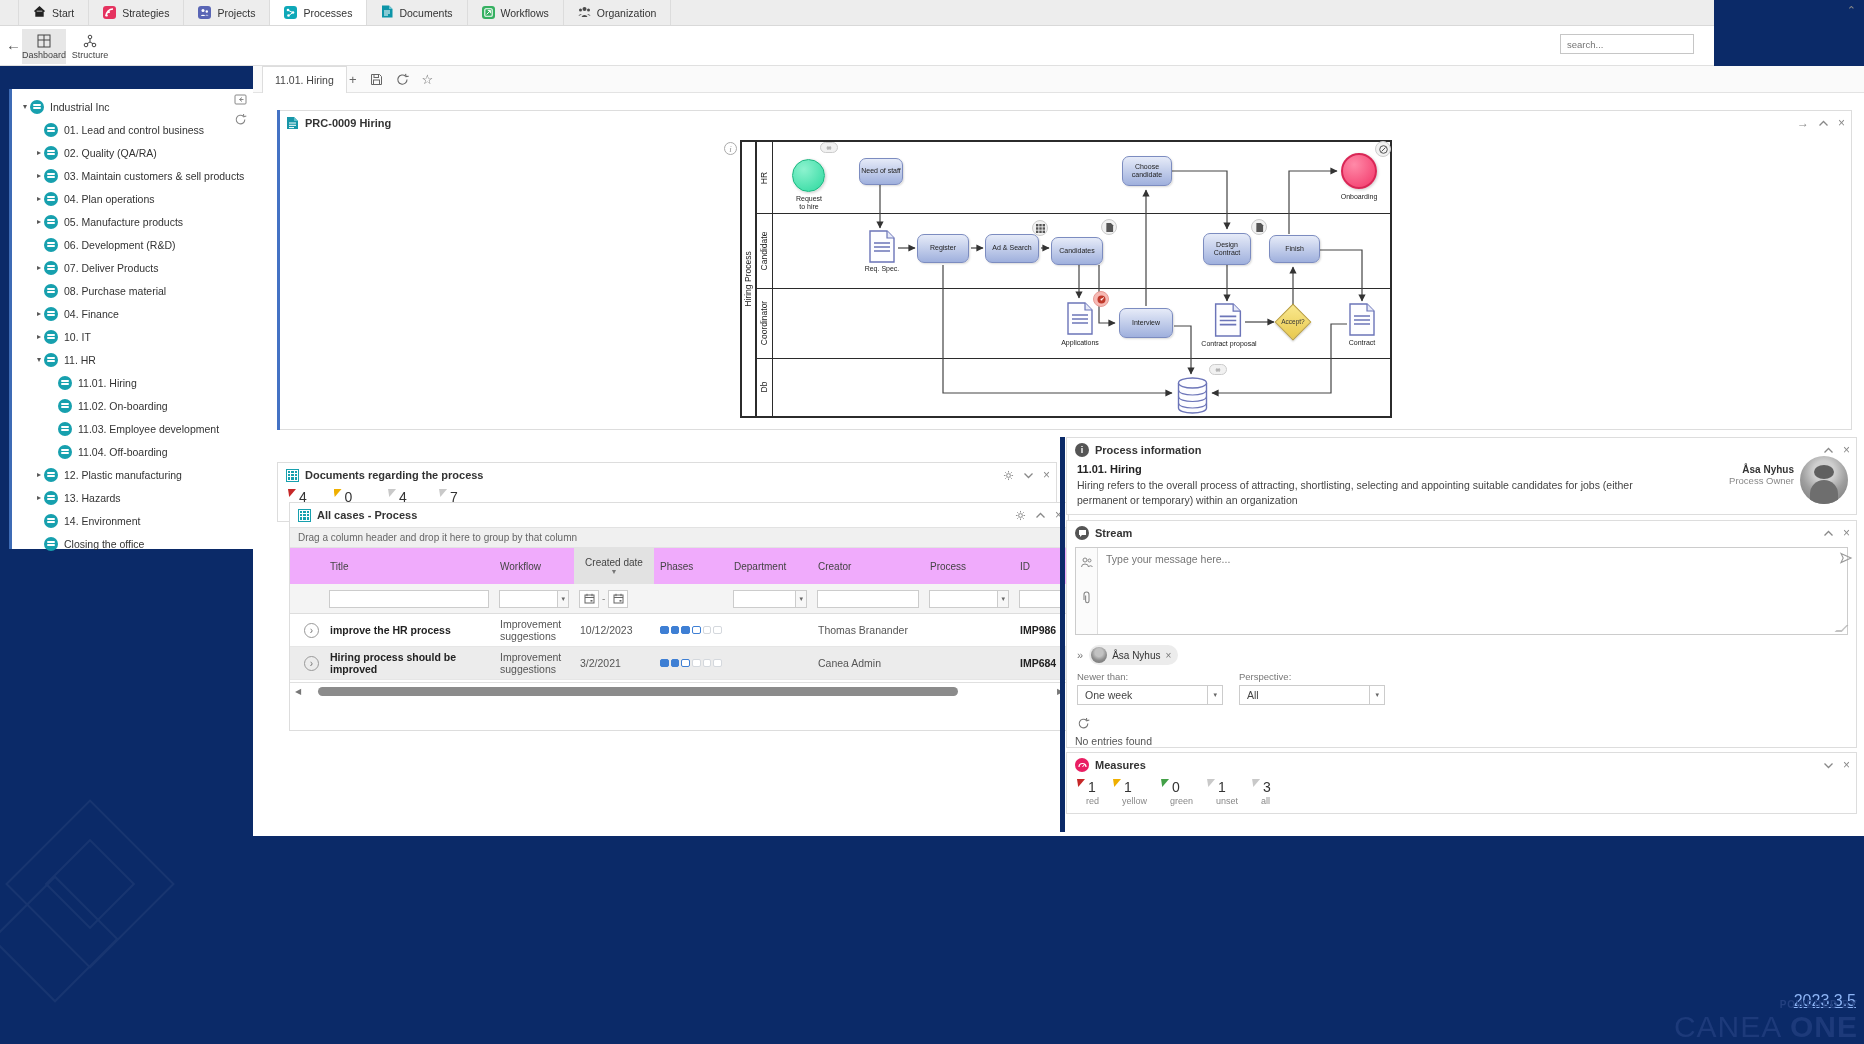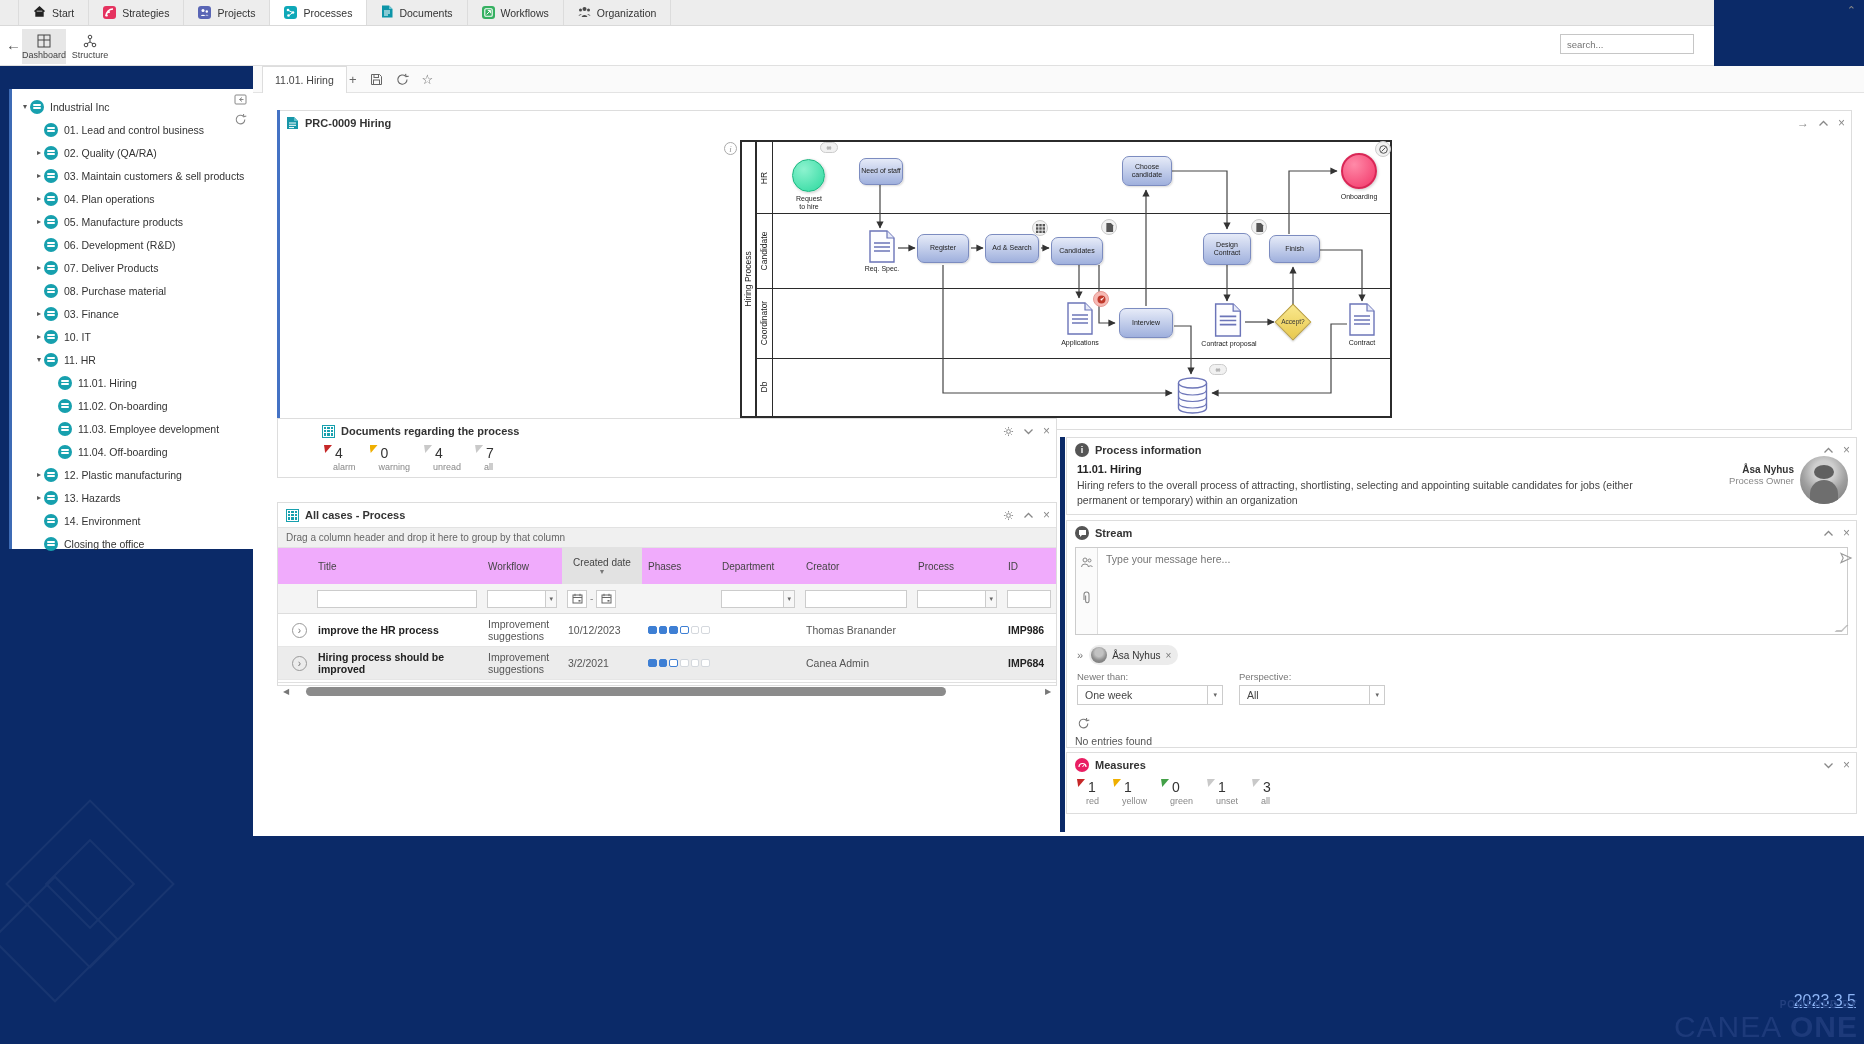--- a/index.html
+++ b/index.html
@@ -325,21 +325,21 @@
             <span class="tree-label">07. Deliver Products</span>
           </div>
           <div class="tree-row" style="padding-left: 22px; align-items: center;">
             <span class="tree-arrow"></span>
             <span class="tree-ico"></span>
             <span class="tree-label">08. Purchase material</span>
           </div>
           <div class="tree-row" style="padding-left: 22px;">
             <span class="tree-arrow">▸</span>
             <span class="tree-ico"></span>
-            <span class="tree-label">03. Finance</span>
+            <span class="tree-label">04. Finance</span>
           </div>
           <div class="tree-row" style="padding-left: 22px;">
             <span class="tree-arrow">▸</span>
             <span class="tree-ico"></span>
             <span class="tree-label">10. IT</span>
           </div>
           <div class="tree-row" style="padding-left: 22px;">
             <span class="tree-arrow">▾</span>
             <span class="tree-ico"></span>
             <span class="tree-label">11. HR</span>
@@ -566,21 +566,21 @@
 
         <div class="db" style="left:444px;top:236px;"><svg width="33" height="39" viewBox="0 0 33 39">
               <path d="M2.5 7v25c0 3 6.3 5 14 5s14-2 14-5V7" fill="#fdfdff" stroke="#6b74b8" stroke-width="1.4"></path>
               <ellipse cx="16.5" cy="7" rx="14" ry="5" fill="#fdfdff" stroke="#6b74b8" stroke-width="1.4"></ellipse>
               <path d="M2.5 14c0 3 6.3 5 14 5s14-2 14-5M2.5 20.5c0 3 6.3 5 14 5s14-2 14-5M2.5 27c0 3 6.3 5 14 5s14-2 14-5" fill="none" stroke="#6b74b8" stroke-width="1.2"></path>
             </svg></div>
         <div class="badge pill" style="left:477px;top:224px;">∞</div>
       </div>
     </div>
 
-    <div class="panel" style="left:24px; top:352px; width:780px; height:60px;padding-left:36px;">
+    <div class="panel" style="left:24px; top:396px; width:780px; height:60px;">
       <div class="panel-hd">
         <span class="grid-ico">
             <i></i>
             <i></i>
             <i></i>
             <i></i>
             <i></i>
             <i></i>
             <i></i>
             <i></i>
@@ -627,21 +627,21 @@
           <div class="stat">
             <span class="v">
               <span class="flag" style="background:#c9c9c9"></span>
               <span>7</span>
             </span>
             <span class="l">all</span>
           </div>
         </div>
     </div>
 
-    <div class="panel" style="left:24px; top:436px; width:780px; height:184px;">
+    <div class="panel" style="left:36px; top:436px; width:780px; height:229px;">
       <div class="panel-hd">
         <span class="grid-ico">
             <i></i>
             <i></i>
             <i></i>
             <i></i>
             <i></i>
             <i></i>
             <i></i>
             <i></i>

